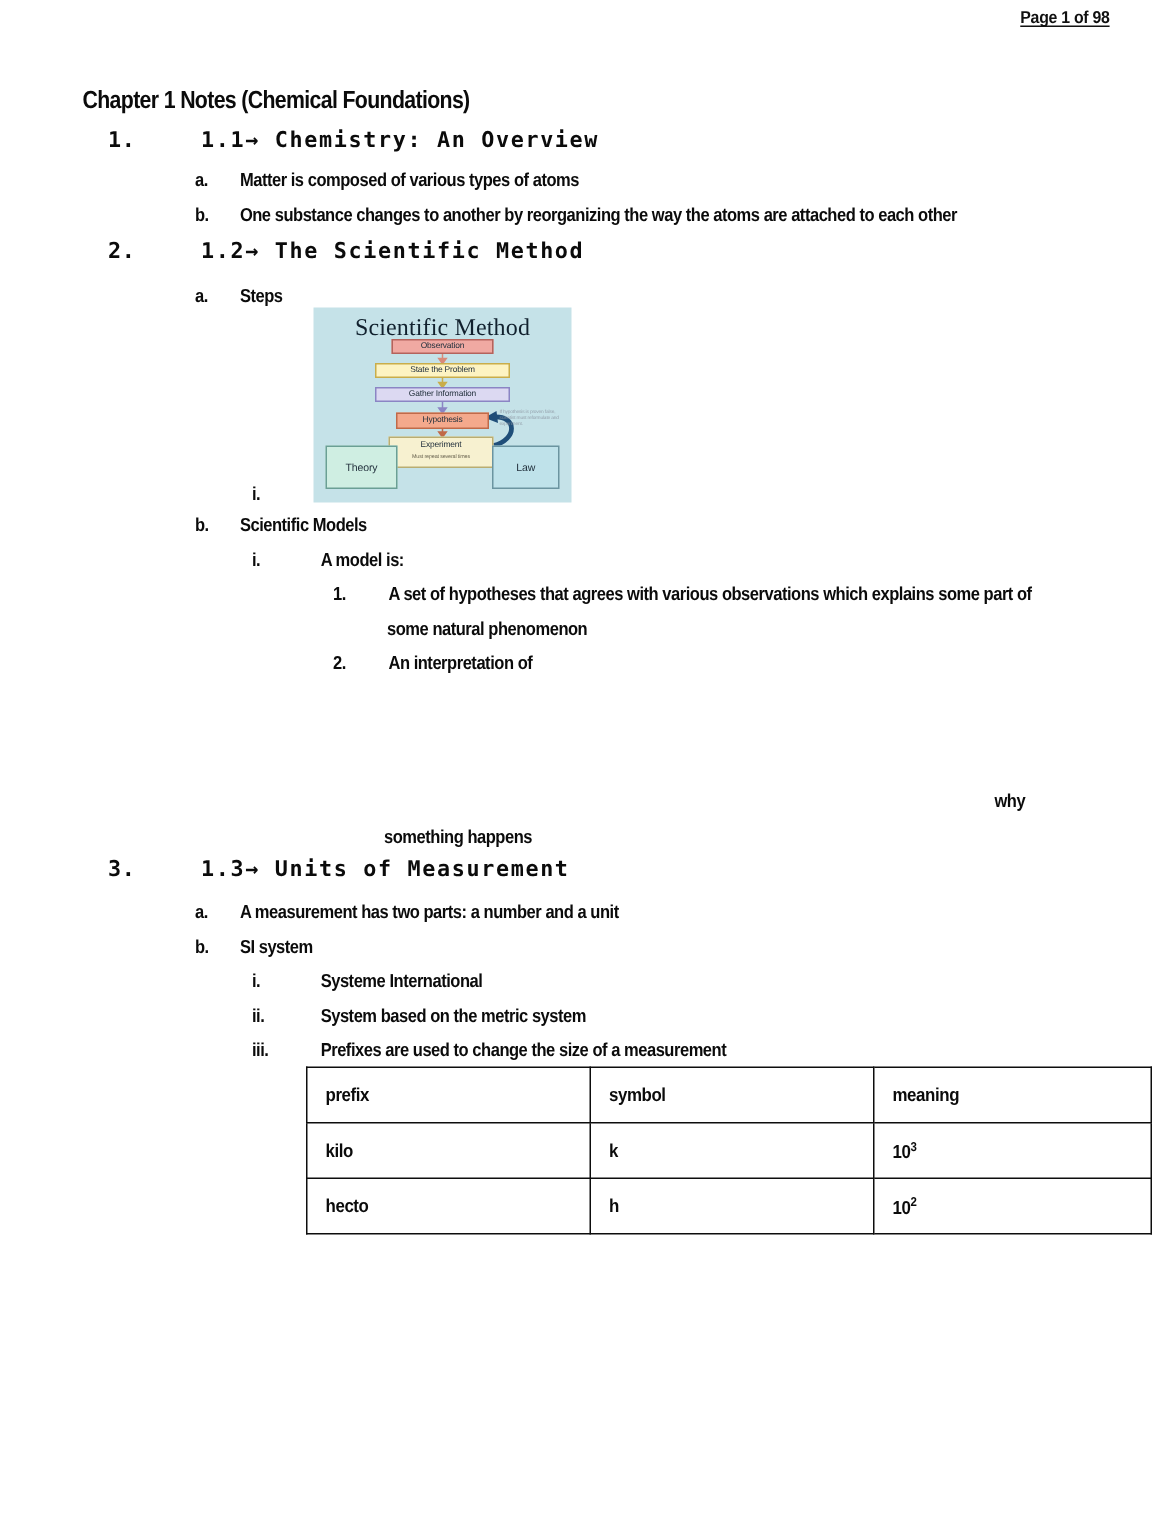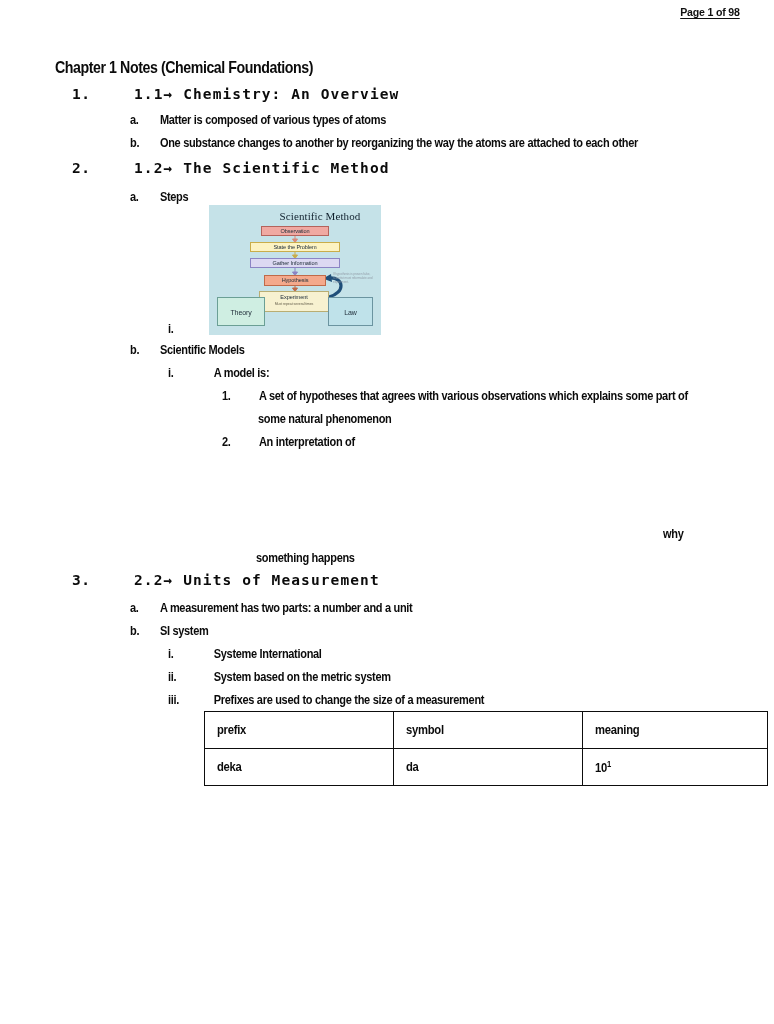--- a/index.html
+++ b/index.html
@@ -113,24 +113,23 @@
     background: #c5e2e8;
     overflow: hidden;
   }
   .fig-title {
     position: absolute;
     top: 5px;
     left: 0;
     width: 100%;
     text-align: center;
     font-family: "Liberation Serif", serif;
-    font-size: 11px;
+    font-size: 16px;
     color: #11212e;
     letter-spacing: 0.1px;
-    padding-left: 25px;
   }
   .fbox {
     position: absolute;
     box-sizing: border-box;
     border: 1px solid #7b5a63;
     font-size: 5.6px;
     font-family: "Liberation Sans", sans-serif;
     color: #23313d;
     text-align: center;
     line-height: 9px;
@@ -313,21 +312,21 @@
   <div class="row body-row" style="left:222px; top:435px;">
     <span class="marker m-1">2.</span>
     <span class="txt">An interpretation of</span>
   </div>
 
   <div class="wrap-line" style="left:663px; top:527px;">why</div>
   <div class="wrap-line" style="left:256px; top:551px;">something happens</div>
 
   <div class="row lvl1" style="left:72px; top:572px;">
     <span class="marker">3.</span>
-    <span class="txt">2.2→ Units of Measurement</span>
+    <span class="txt">1.3→ Units of Measurement</span>
   </div>
 
   <div class="row body-row" style="left:130px; top:601px;">
     <span class="marker m-a">a.</span>
     <span class="txt">A measurement has two parts: a number and a unit</span>
   </div>
 
   <div class="row body-row" style="left:130px; top:624px;">
     <span class="marker m-a">b.</span>
     <span class="txt">SI system</span>
@@ -351,20 +350,25 @@
   <table class="prefix-table">
     <thead>
       <tr>
         <th class="c1"><span class="cellbox">prefix</span></th>
         <th class="c2"><span class="cellbox">symbol</span></th>
         <th class="c3"><span class="cellbox">meaning</span></th>
       </tr>
     </thead>
     <tbody>
       <tr>
-        <td><span class="cellbox">deka</span></td>
-        <td><span class="cellbox">da</span></td>
-        <td><span class="cellbox"><span>10</span><sup>1</sup></span></td>
+        <td><span class="cellbox">kilo</span></td>
+        <td><span class="cellbox">k</span></td>
+        <td><span class="cellbox"><span>10</span><sup>3</sup></span></td>
+      </tr>
+      <tr>
+        <td><span class="cellbox">hecto</span></td>
+        <td><span class="cellbox">h</span></td>
+        <td><span class="cellbox"><span>10</span><sup>2</sup></span></td>
       </tr>
     </tbody>
   </table>
 
 </div>
 
 </body></html>

